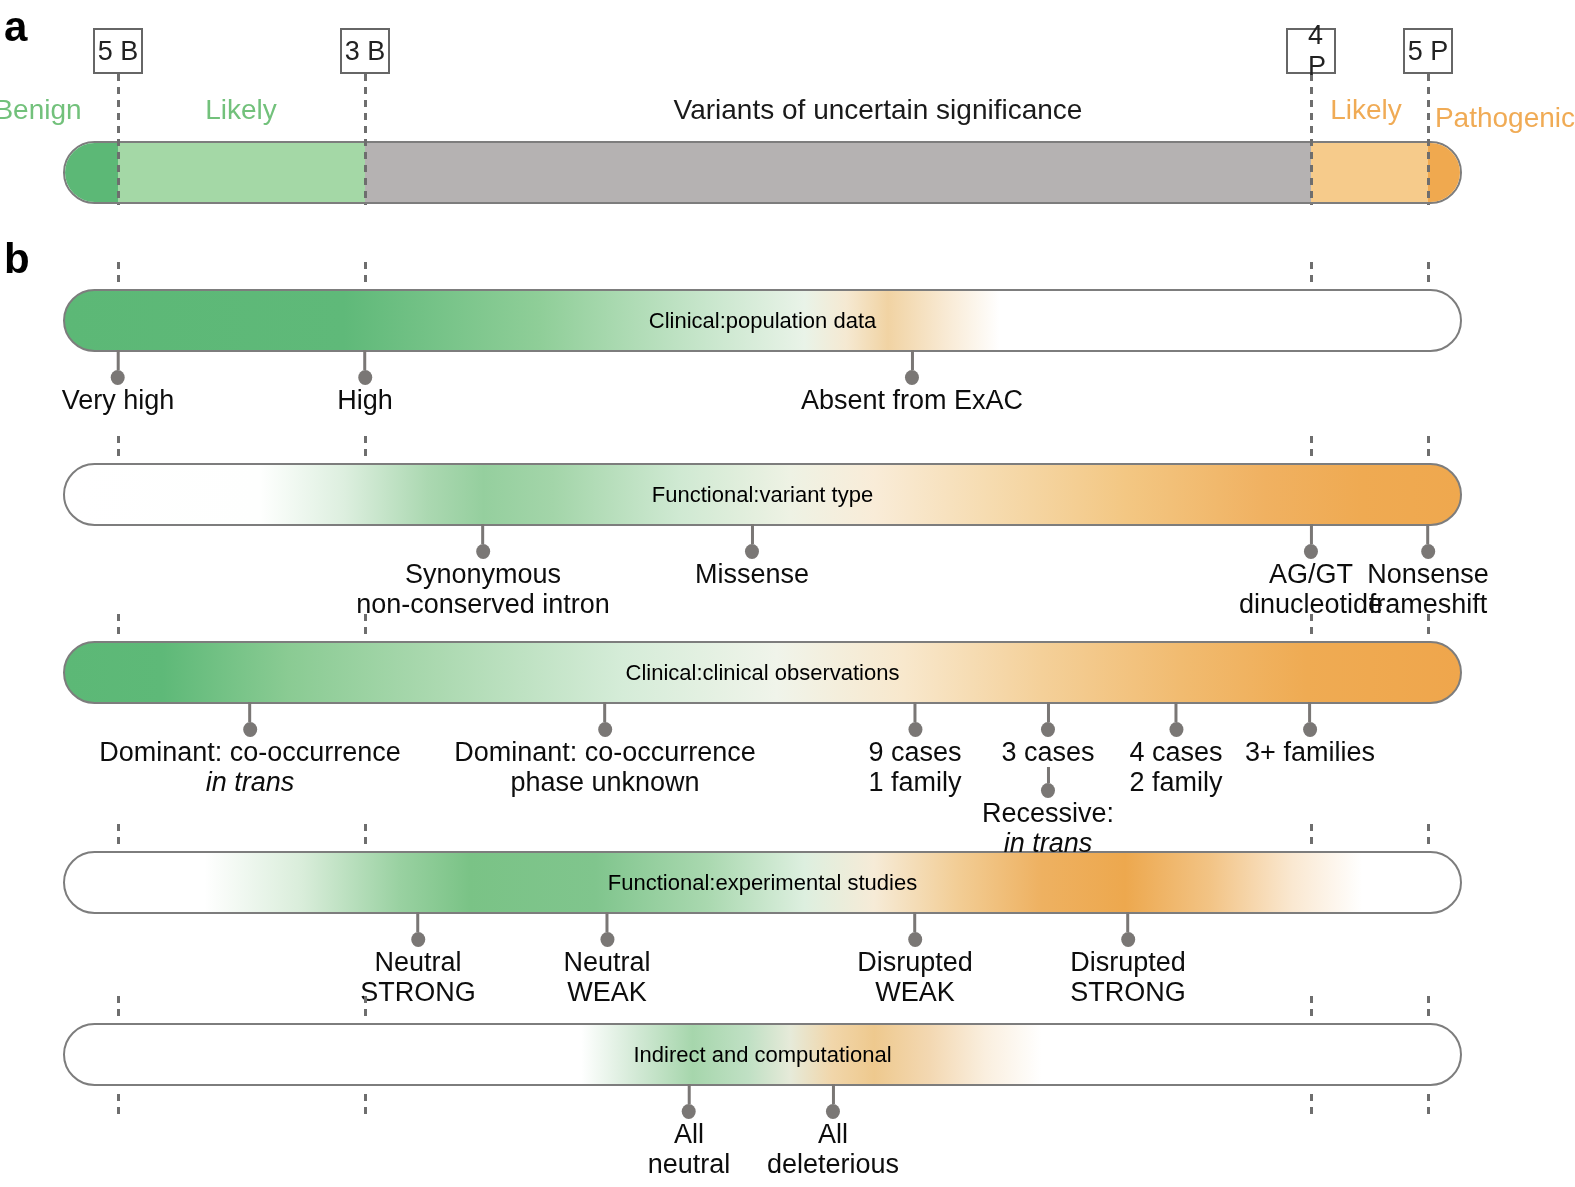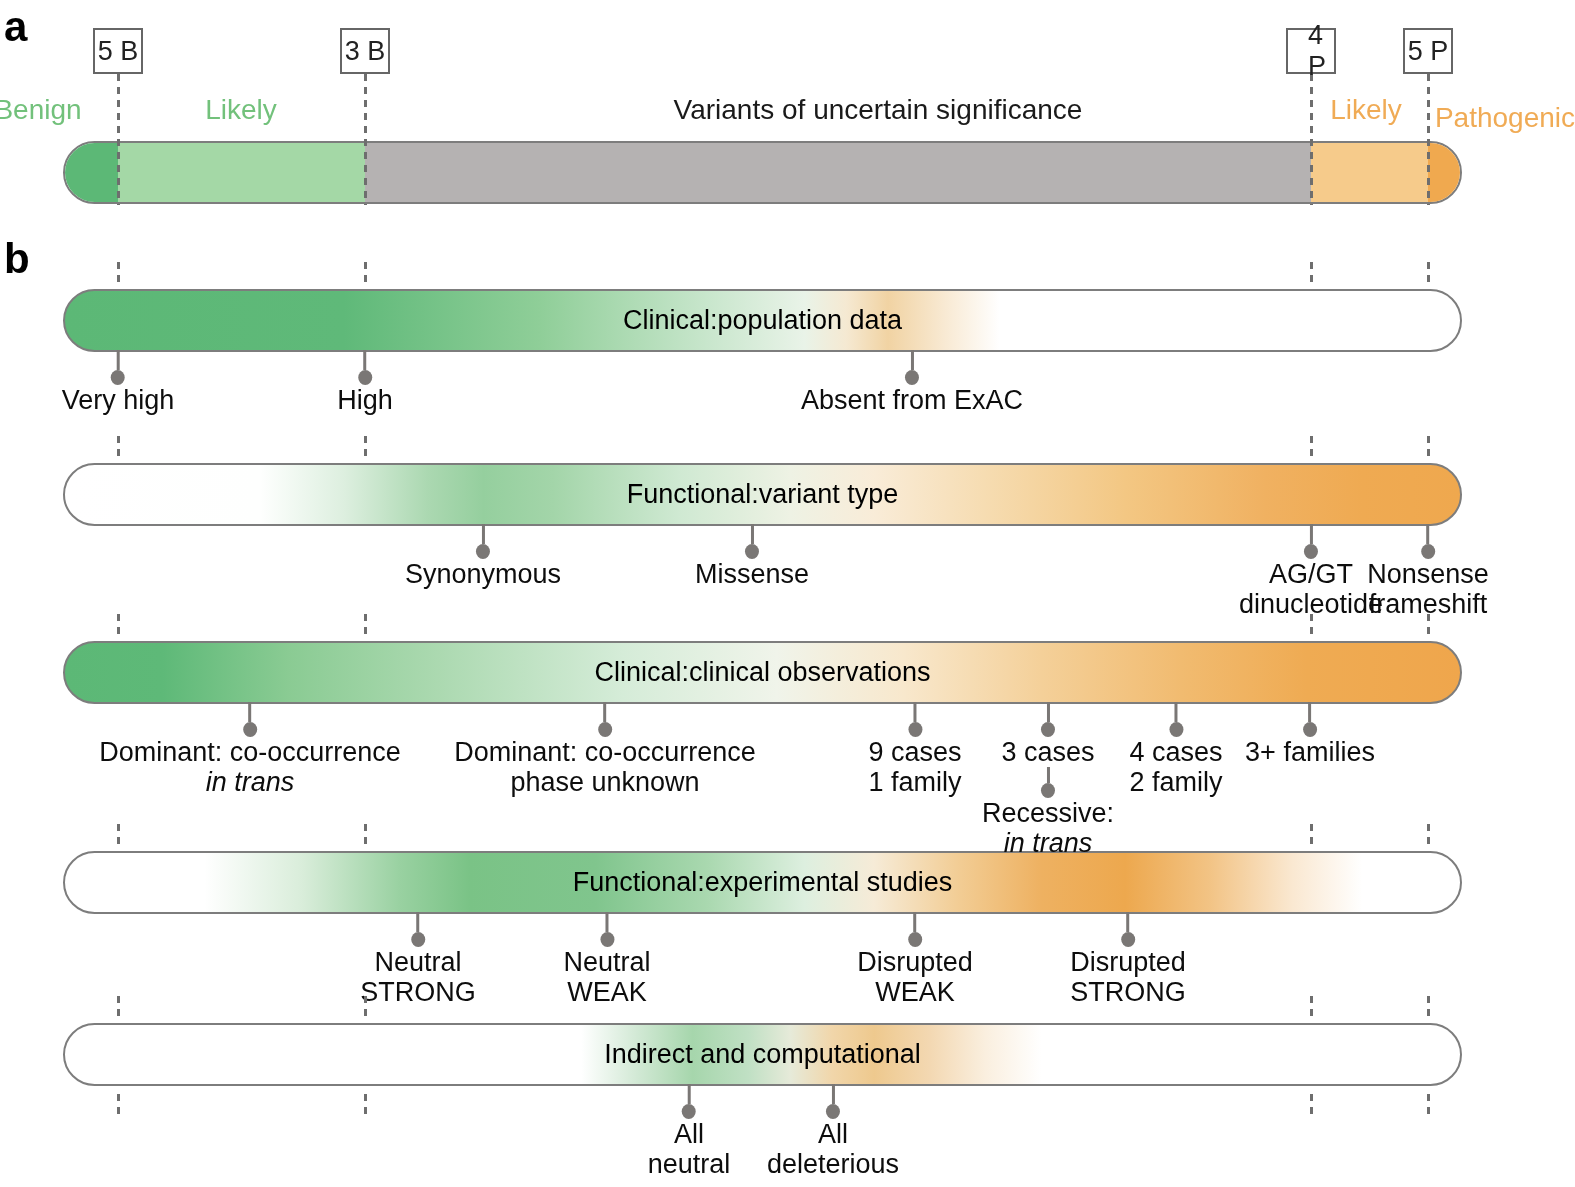--- a/index.html
+++ b/index.html
@@ -16,21 +16,21 @@
     display:flex;align-items:center;justify-content:center;font-size:27px;color:#222;z-index:7;box-sizing:border-box;
   }
   .zone{position:absolute;top:94px;transform:translateX(-50%);font-size:28px;white-space:nowrap;line-height:32px;}
   .bar{
     position:absolute;left:63px;width:1399px;height:63px;border:2px solid #7d7d7d;border-radius:32px;
     box-sizing:border-box;overflow:hidden;background:#fff;z-index:1;
   }
   .bar .seg{position:absolute;top:0;height:100%;}
   .bar .title{
     position:absolute;left:0;top:0;width:100%;height:100%;display:flex;align-items:center;justify-content:center;
-    font-size:27px;color:#000;z-index:2;white-space:nowrap;
+    font-size:22px;color:#000;z-index:2;white-space:nowrap;
   }
   .marker{
     position:absolute;transform:translateX(-50%);display:flex;flex-direction:column;align-items:center;z-index:4;
   }
   .marker .stem{width:3px;height:20px;background:#7a7775;}
   .marker .stem2{width:3px;height:16px;background:#7a7775;}
   .marker .dot{width:14px;height:15px;border-radius:50%;background:#7a7775;}
   .marker .mlabel{font-size:27px;line-height:30px;color:#0d0d0d;white-space:nowrap;text-align:center;}
   .marker .italic{font-style:italic;}
 </style>
@@ -109,20 +109,21 @@
         <div class="dot"></div>
         <div class="mlabel">Absent from ExAC</div>
       </div>
       <div class="bar" style="top: 463px; background: linear-gradient(to right, rgb(255, 255, 255) 0%, rgb(254, 255, 254) 14%, rgb(221, 239, 223) 20%, rgb(171, 216, 177) 26%, rgb(149, 207, 158) 30%, rgb(163, 213, 169) 35%, rgb(207, 233, 210) 44%, rgb(238, 242, 228) 52%, rgb(249, 236, 216) 58%, rgb(246, 220, 177) 66%, rgb(243, 199, 131) 76%, rgb(240, 177, 97) 86%, rgb(239, 170, 82) 93%, rgb(239, 168, 78) 100%);">
         <div class="title">Functional:variant type</div>
       </div>
       <div class="marker" style="left: 483px; top: 524px;">
         <div class="stem"></div>
         <div class="dot"></div>
         <div class="mlabel">Synonymous</div>
+        <div class="mlabel">non-conserved intron</div>
       </div>
       <div class="marker" style="left: 752px; top: 524px;">
         <div class="stem"></div>
         <div class="dot"></div>
         <div class="mlabel">Missense</div>
       </div>
       <div class="marker" style="left: 1311px; top: 524px;">
         <div class="stem"></div>
         <div class="dot"></div>
         <div class="mlabel">AG/GT</div>

